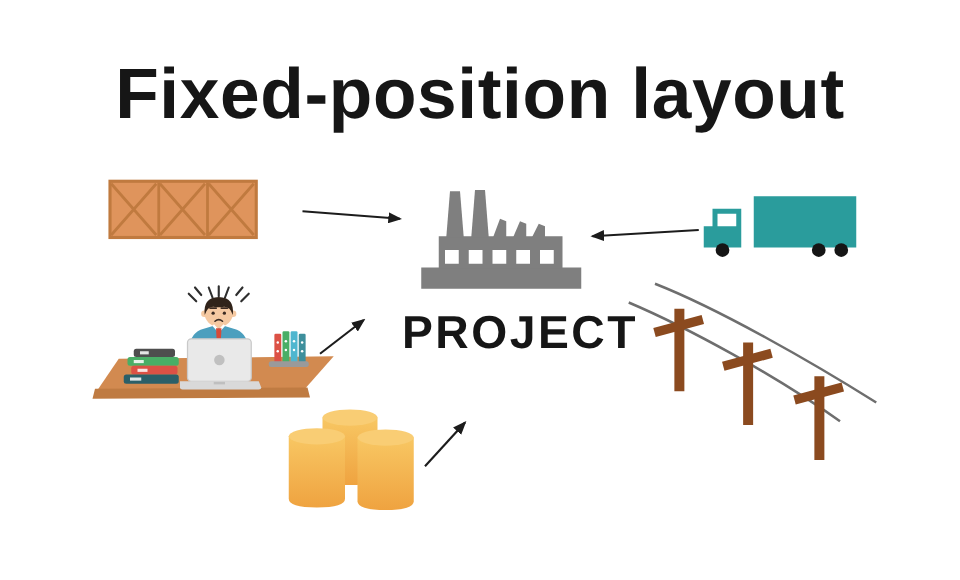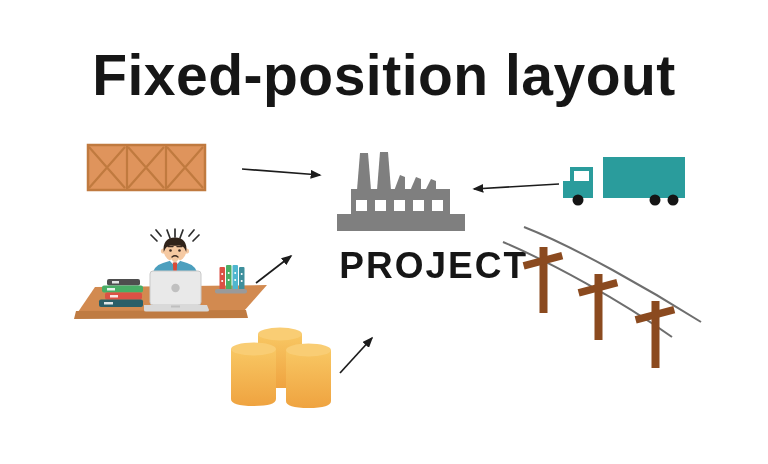--- a/index.html
+++ b/index.html
@@ -6,21 +6,21 @@
   .canvas{
     position:relative;width:768px;height:448px;background:var(--background,#fff);
     font-family:"Liberation Sans", sans-serif;overflow:hidden;
   }
   .title{
     position:absolute;left:0;top:47px;width:768px;text-align:center;
     font-size:57px;font-weight:600;letter-spacing:.5px;color:var(--text,#161616);
     line-height:1;
   }
   .center-label{
-    position:absolute;left:328px;top:242px;width:200px;text-align:right;
+    position:absolute;left:316px;top:242px;width:200px;text-align:center;
     font-size:37px;font-weight:600;letter-spacing:2px;color:var(--text,#161616);
     line-height:47px;
   }
   svg{position:absolute;left:0;top:0;}
   .crate-body{fill:var(--crate-fill);stroke:var(--crate-line);stroke-width:2.5;}
   .crate-brace{stroke:var(--crate-line);stroke-width:2.2;fill:none;}
   .factory{fill:var(--factory);}
   .factory-window{fill:#ffffff;}
   .truck-body{fill:var(--truck);}
   .truck-window{fill:#ffffff;}

